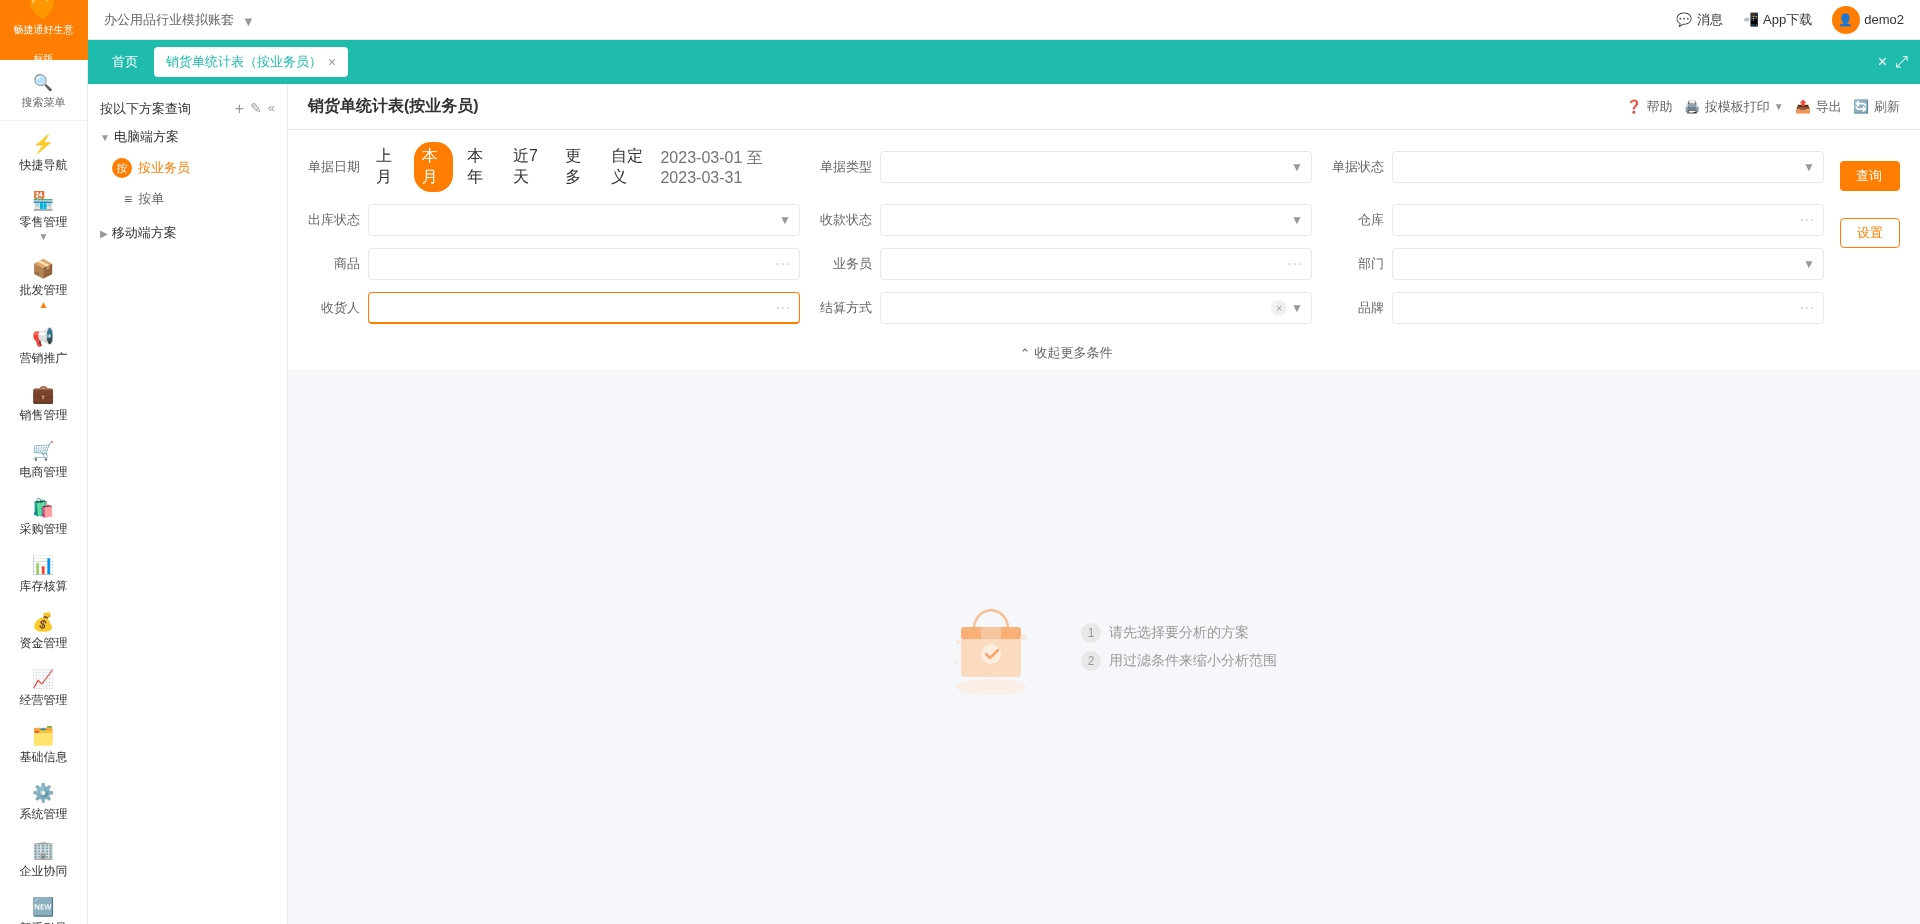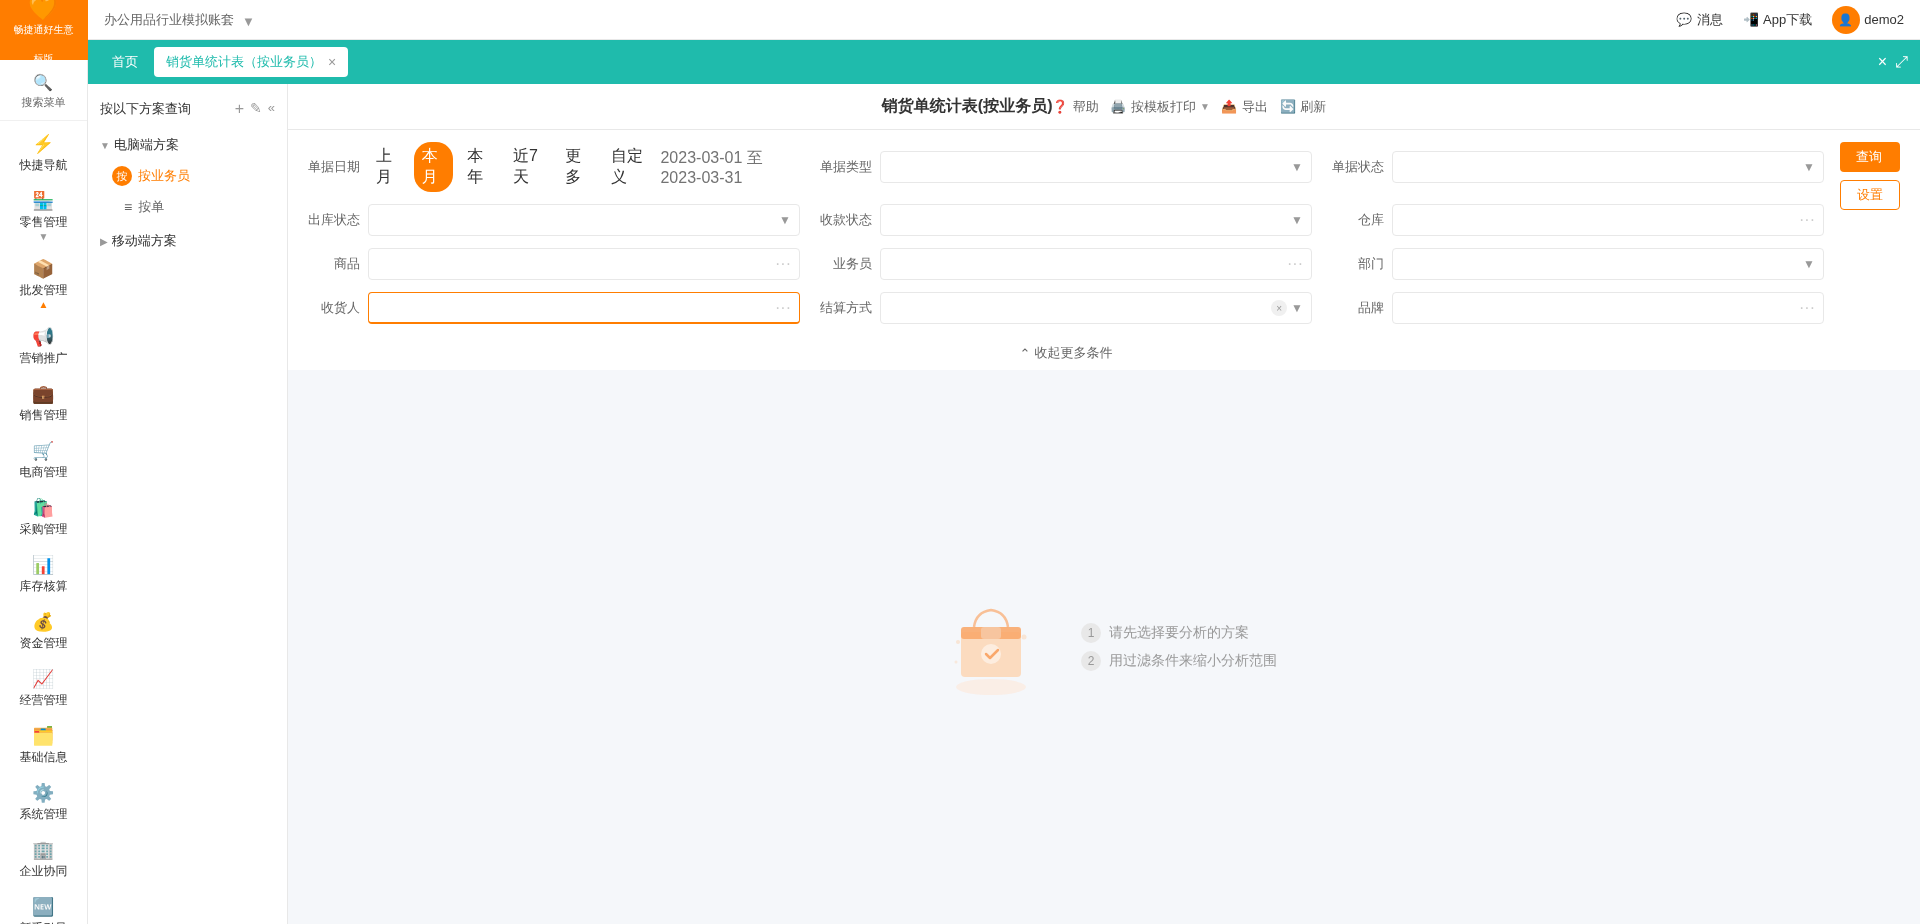--- a/index.html
+++ b/index.html
@@ -32,35 +32,35 @@
     .tab-close { font-size: 14px; color: #999; cursor: pointer; }
     .tab-home { background: transparent; font-size: 13px; color: #fff; }
     .tab-bar-right { margin-left: auto; display: flex; gap: 8px; }
     .tab-bar-btn { color: #fff; cursor: pointer; font-size: 16px; }
 
     
     .content { flex: 1; display: flex; overflow: hidden; }
 
     
     .left-panel { width: 200px; background: #fff; border-right: 1px solid #e8e8e8; padding: 12px 0; flex-shrink: 0; overflow-y: auto; }
-    .left-panel-header { display: flex; align-items: flex-start; justify-content: space-between; padding: 4px 12px; font-size: 13px; color: #333; margin-bottom: 8px; }
+    .left-panel-header { display: flex; align-items: flex-start; justify-content: space-between; padding: 4px 12px; font-size: 13px; color: #333; }
     .left-panel-header-title { font-weight: 500; }
     .left-panel-header-actions { display: flex; gap: 6px; color: #999; cursor: pointer; }
     .left-panel-group { margin-bottom: 4px; }
     .left-panel-group-header { display: flex; align-items: center; gap: 4px; padding: 6px 12px; cursor: pointer; font-size: 13px; color: #333; }
     .left-panel-item { display: flex; align-items: center; gap: 6px; padding: 6px 24px; cursor: pointer; font-size: 13px; color: #333; }
     .left-panel-item.active { color: #ff7d00; }
     .left-panel-item .item-icon { width: 20px; height: 20px; border-radius: 50%; background: #ff7d00; display: flex; align-items: center; justify-content: center; color: #fff; font-size: 11px; }
     .left-panel-subitem { display: flex; align-items: center; gap: 6px; padding: 6px 36px; cursor: pointer; font-size: 13px; color: #666; }
 
     
     .right-content { flex: 1; display: flex; flex-direction: column; overflow: hidden; }
 
     
-    .page-header { background: #fff; border-bottom: 1px solid #e8e8e8; padding: 12px 20px; display: flex; align-items: center; justify-content: center; flex-shrink: 0; }
+    .page-header { background: #fff; border-bottom: 1px solid #e8e8e8; padding: 12px 20px; display: flex; align-items: center; justify-content: space-between; flex-shrink: 0; }
     .page-title { font-size: 16px; font-weight: 600; color: #333; }
     .page-header-actions { display: flex; align-items: center; gap: 12px; }
     .page-header-action { display: flex; align-items: center; gap: 4px; color: #666; font-size: 13px; cursor: pointer; }
     .filter-row { display: flex; align-items: center; margin-bottom: 12px; gap: 0; }
     .filter-row:last-child { margin-bottom: 0; }
     .filter-item { display: flex; align-items: center; flex: 1; min-width: 0; }
     .filter-label { width: 60px; text-align: right; color: #666; font-size: 13px; flex-shrink: 0; padding-right: 8px; }
     .filter-control { flex: 1; height: 32px; border: 1px solid #e8e8e8; border-radius: 4px; padding: 0 8px; font-size: 13px; color: #333; display: flex; align-items: center; justify-content: space-between; cursor: pointer; background: #fff; min-width: 0; }
     .filter-control.active-border { border-color: #ff7d00; border-bottom: 2px solid #ff7d00; }
     .filter-control .dots { color: #ccc; font-size: 16px; }
@@ -80,21 +80,21 @@
 
     
     .main-content { flex: 1; background: #f5f7fa; display: flex; align-items: center; justify-content: center; overflow: hidden; }
     .empty-state { display: flex; align-items: center; gap: 30px; }
     .empty-image { width: 120px; height: 120px; display: flex; align-items: center; justify-content: center; }
     .empty-text { display: flex; flex-direction: column; gap: 8px; }
     .empty-text-item { display: flex; align-items: center; gap: 8px; color: #999; font-size: 14px; }
     .empty-text-num { width: 20px; height: 20px; border-radius: 50%; background: #e8e8e8; color: #999; display: flex; align-items: center; justify-content: center; font-size: 12px; flex-shrink: 0; }
 
     
-    .action-btn { height: 30px; padding: 0 16px; border-radius: 4px; border: 1px solid #ff7d00; cursor: pointer; font-size: 13px; display: flex; align-items: center; }
+    .action-btn { height: 30px; padding: 0 16px; border-radius: 4px; border: 1px solid #ff7d00; cursor: pointer; font-size: 13px; display: flex; align-items: center; margin-top: 19px; }
     .action-btn.primary { background: #ff7d00; color: #fff; border: none; }
     .action-btn.secondary { background: #fff; color: #ff7d00; }
 
     
     .filter-section { background: #fff; padding: 12px 20px 0 20px; flex-shrink: 0; }
     .filter-with-btn { display: flex; gap: 0; }
     .filter-main { flex: 1; min-width: 0; }
     .filter-btns-col { display: flex; flex-direction: column; gap: 8px; padding-left: 16px; padding-top: 0; }
   </style>
 </head>

